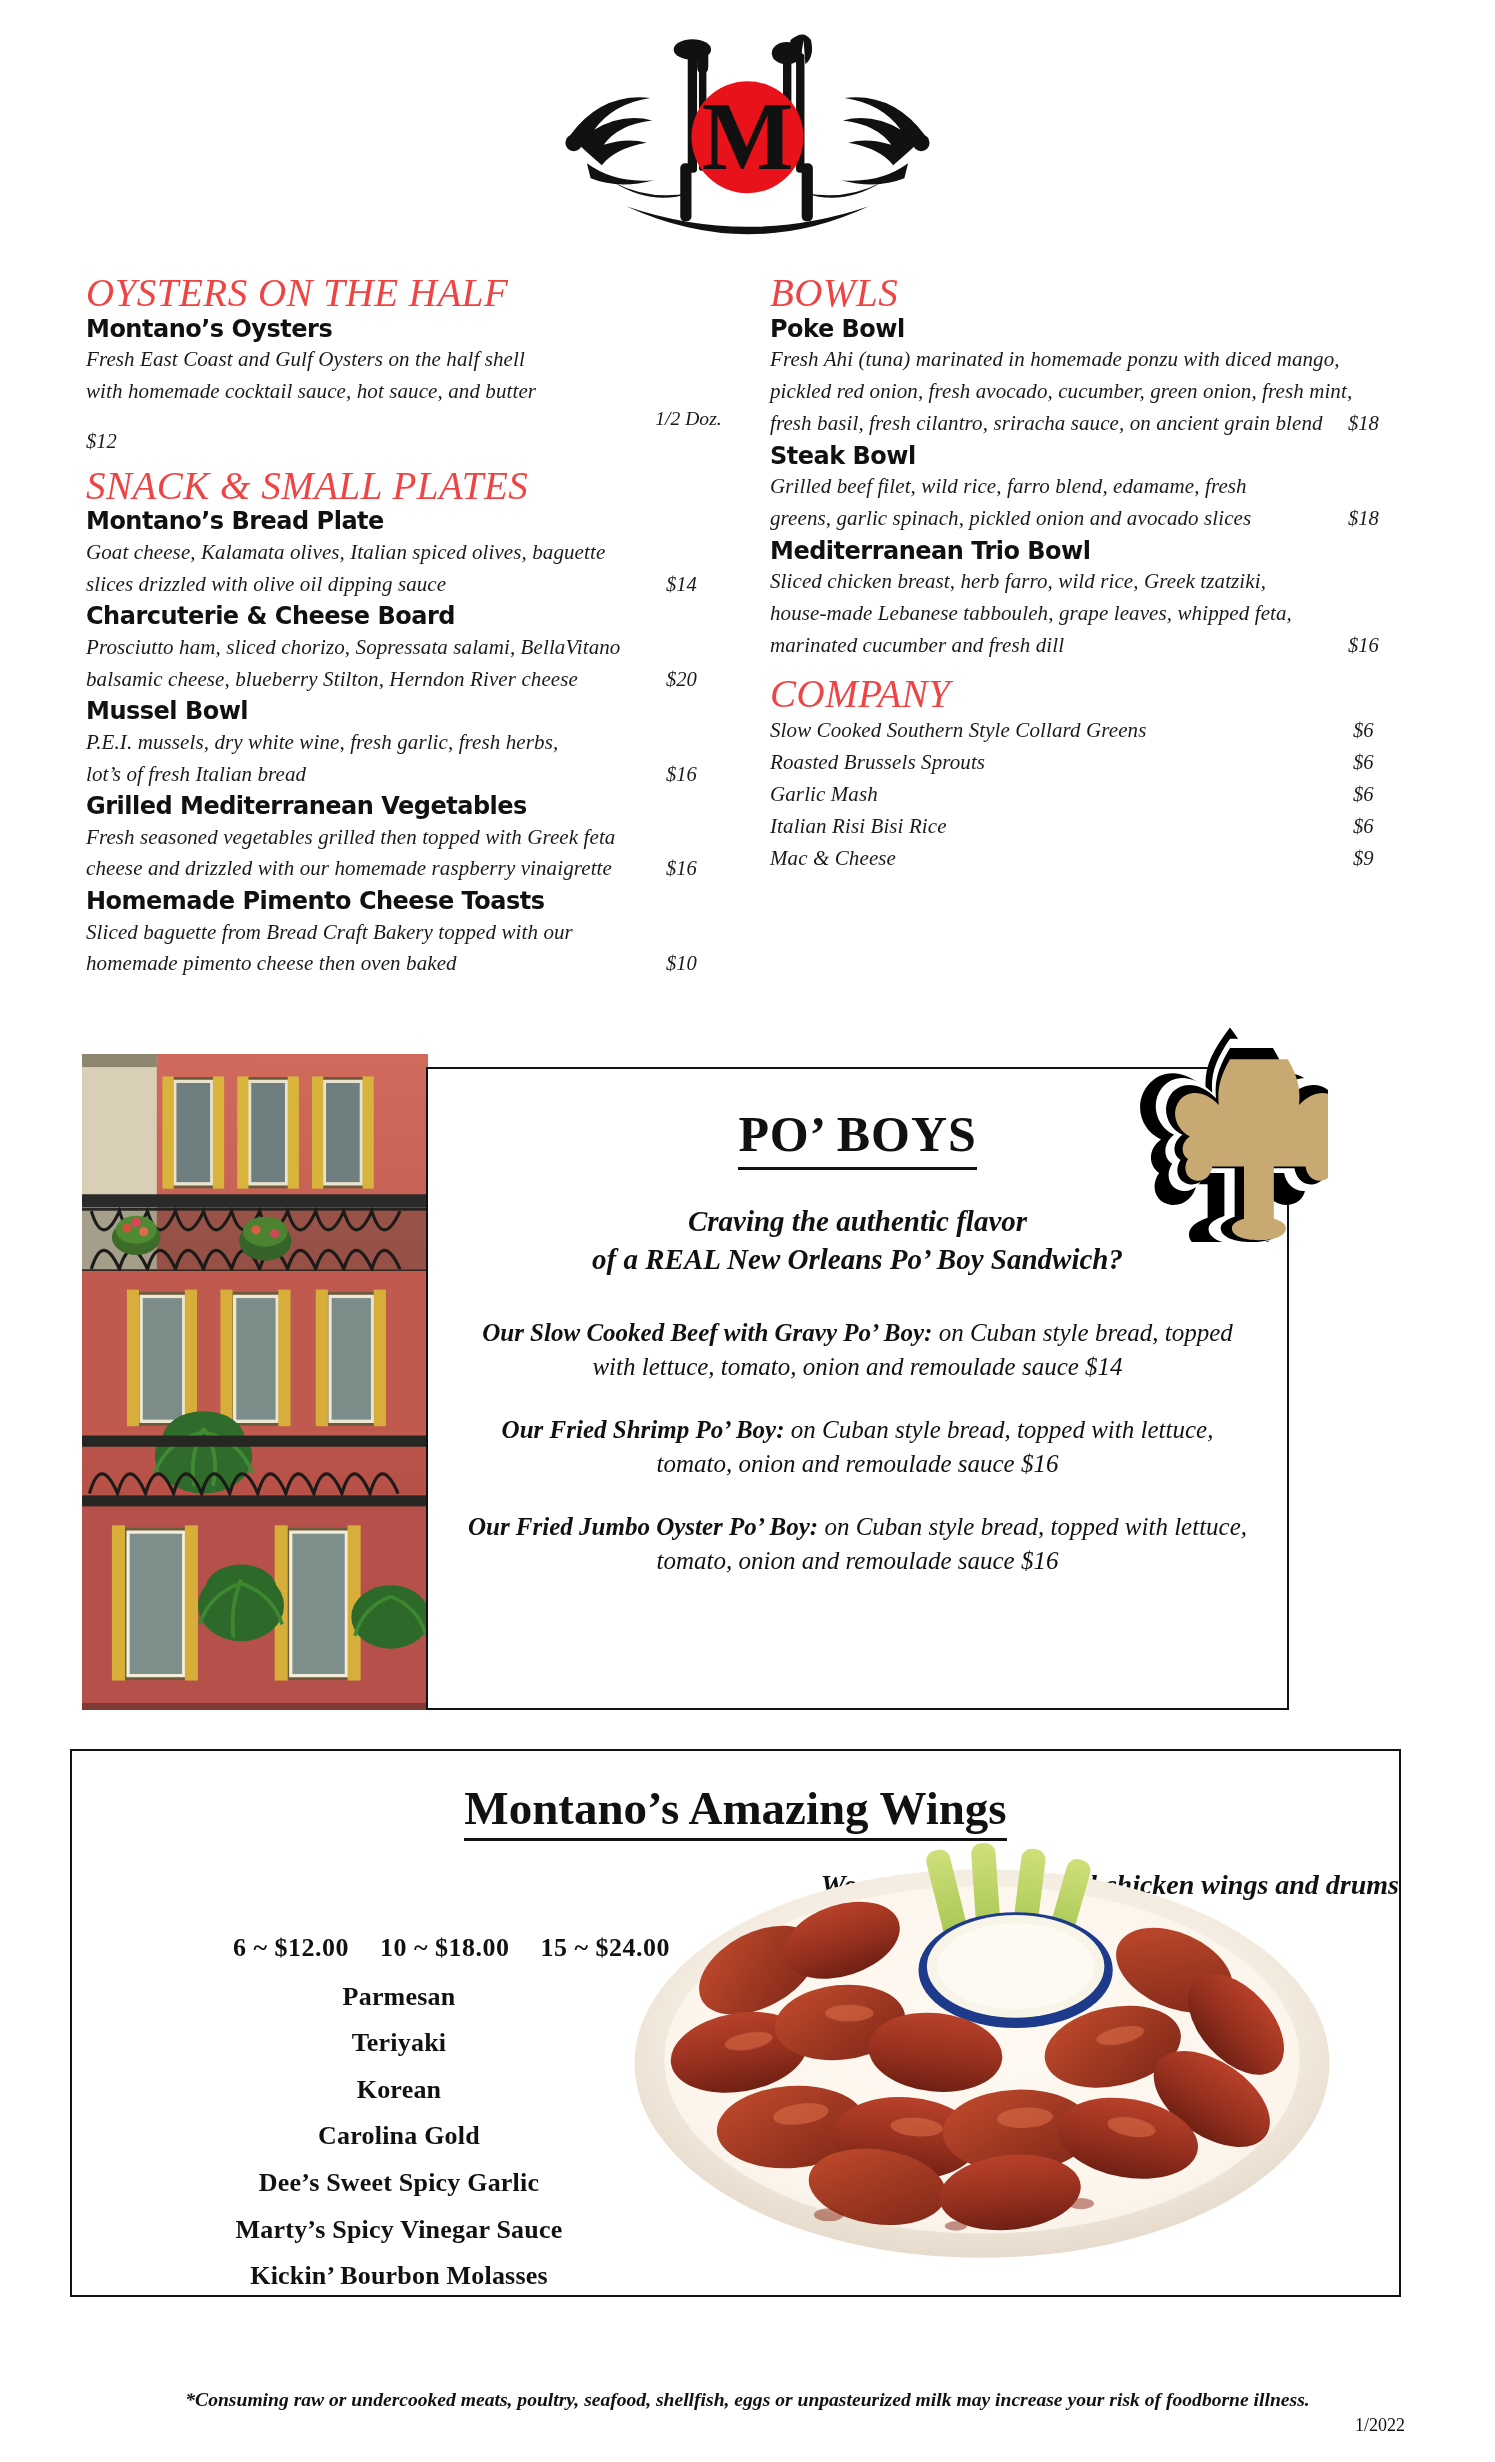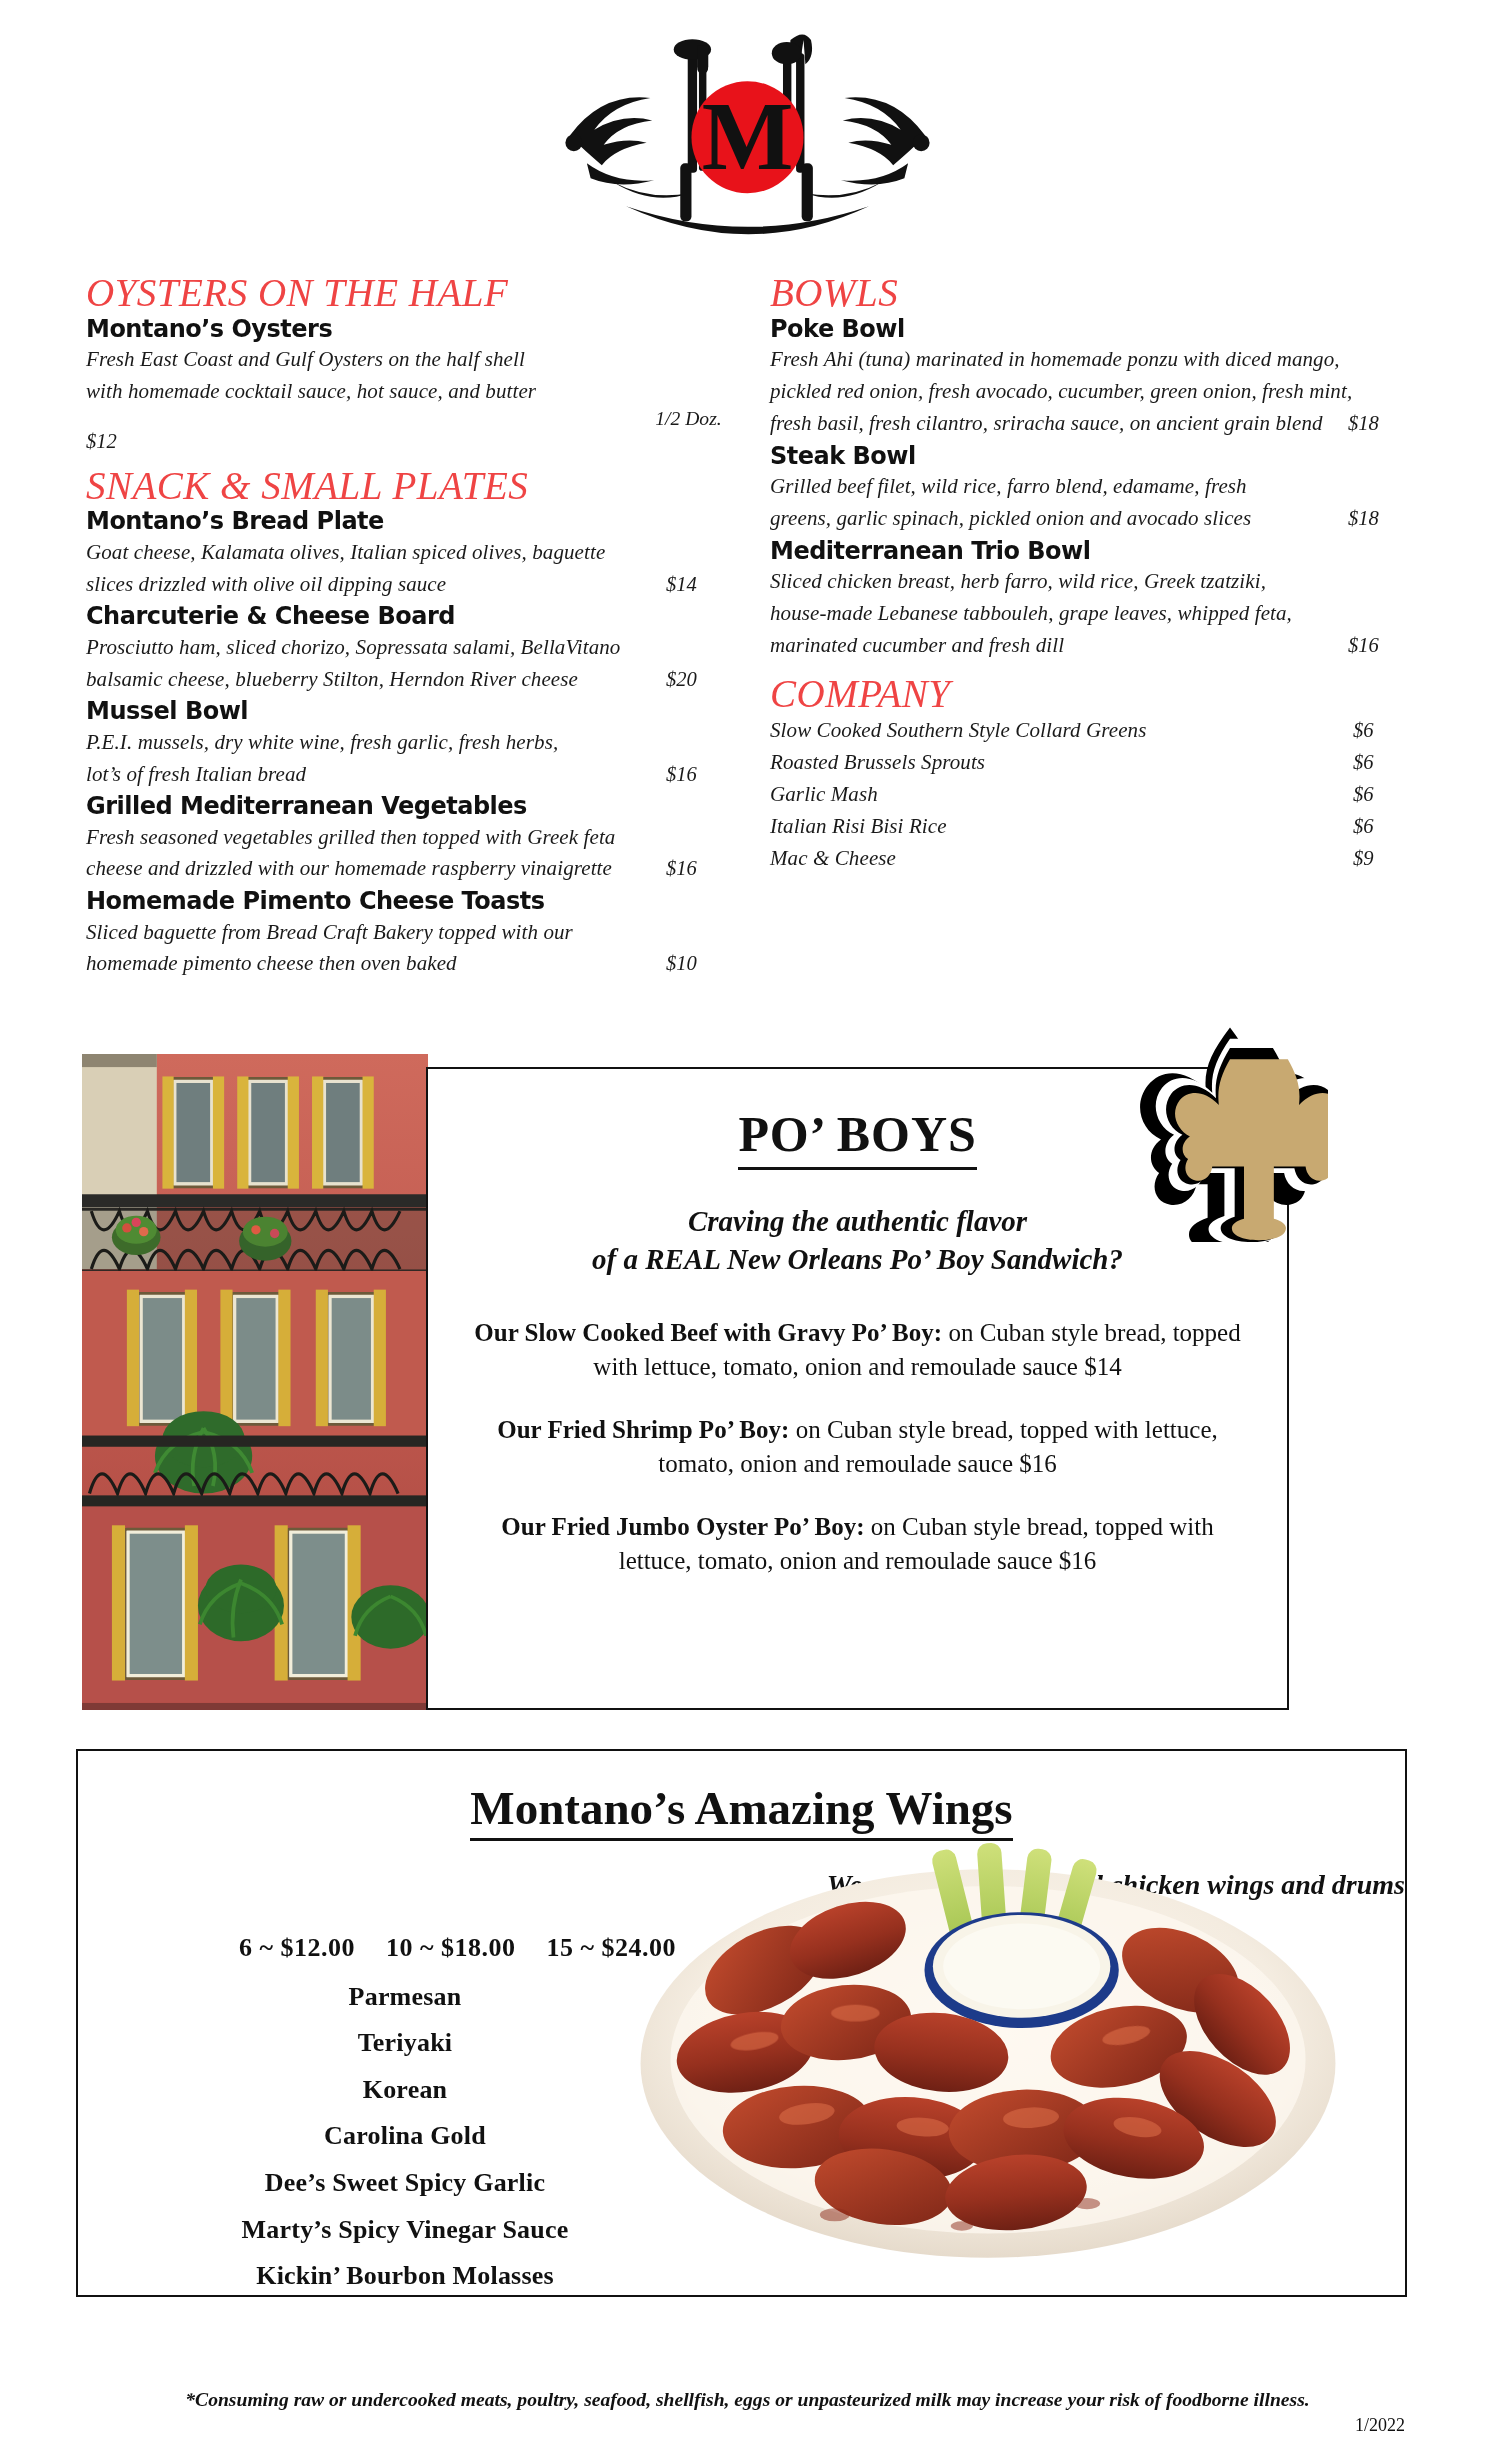--- a/index.html
+++ b/index.html
@@ -158,21 +158,21 @@
     text-align: center;
     font-family: "Liberation Serif", serif;
     font-style: italic;
     font-weight: 700;
     font-size: 29px;
     line-height: 1.32;
     margin-top: 39px;
     position: relative;
     z-index: 2;
   }
-  .poboy-items { margin-top: 37px; padding: 0 39px; }
+  .poboy-items { margin-top: 37px; padding: 0 39px; font-style: italic; }
   .poboy-item {
     text-align: center;
     font-family: "Liberation Serif", serif;
     font-size: 25px;
     line-height: 1.38;
     margin-bottom: 28px;
   }
   .poboy-item b { font-weight: 700; }
 
   .fleur {
@@ -180,21 +180,21 @@
     right: -41px;
     top: -49px;
     width: 196px;
     height: 222px;
     z-index: 3;
   }
 
   
   .wings-panel {
     position: absolute;
-    left: 76px;
+    left: 70px;
     top: 1749px;
     width: 1331px;
     height: 548px;
     border: 2.3px solid #111;
     background: #fff;
     overflow: hidden;
   }
   .wings-title {
     text-align: center;
     font-family: "Liberation Serif", serif;

